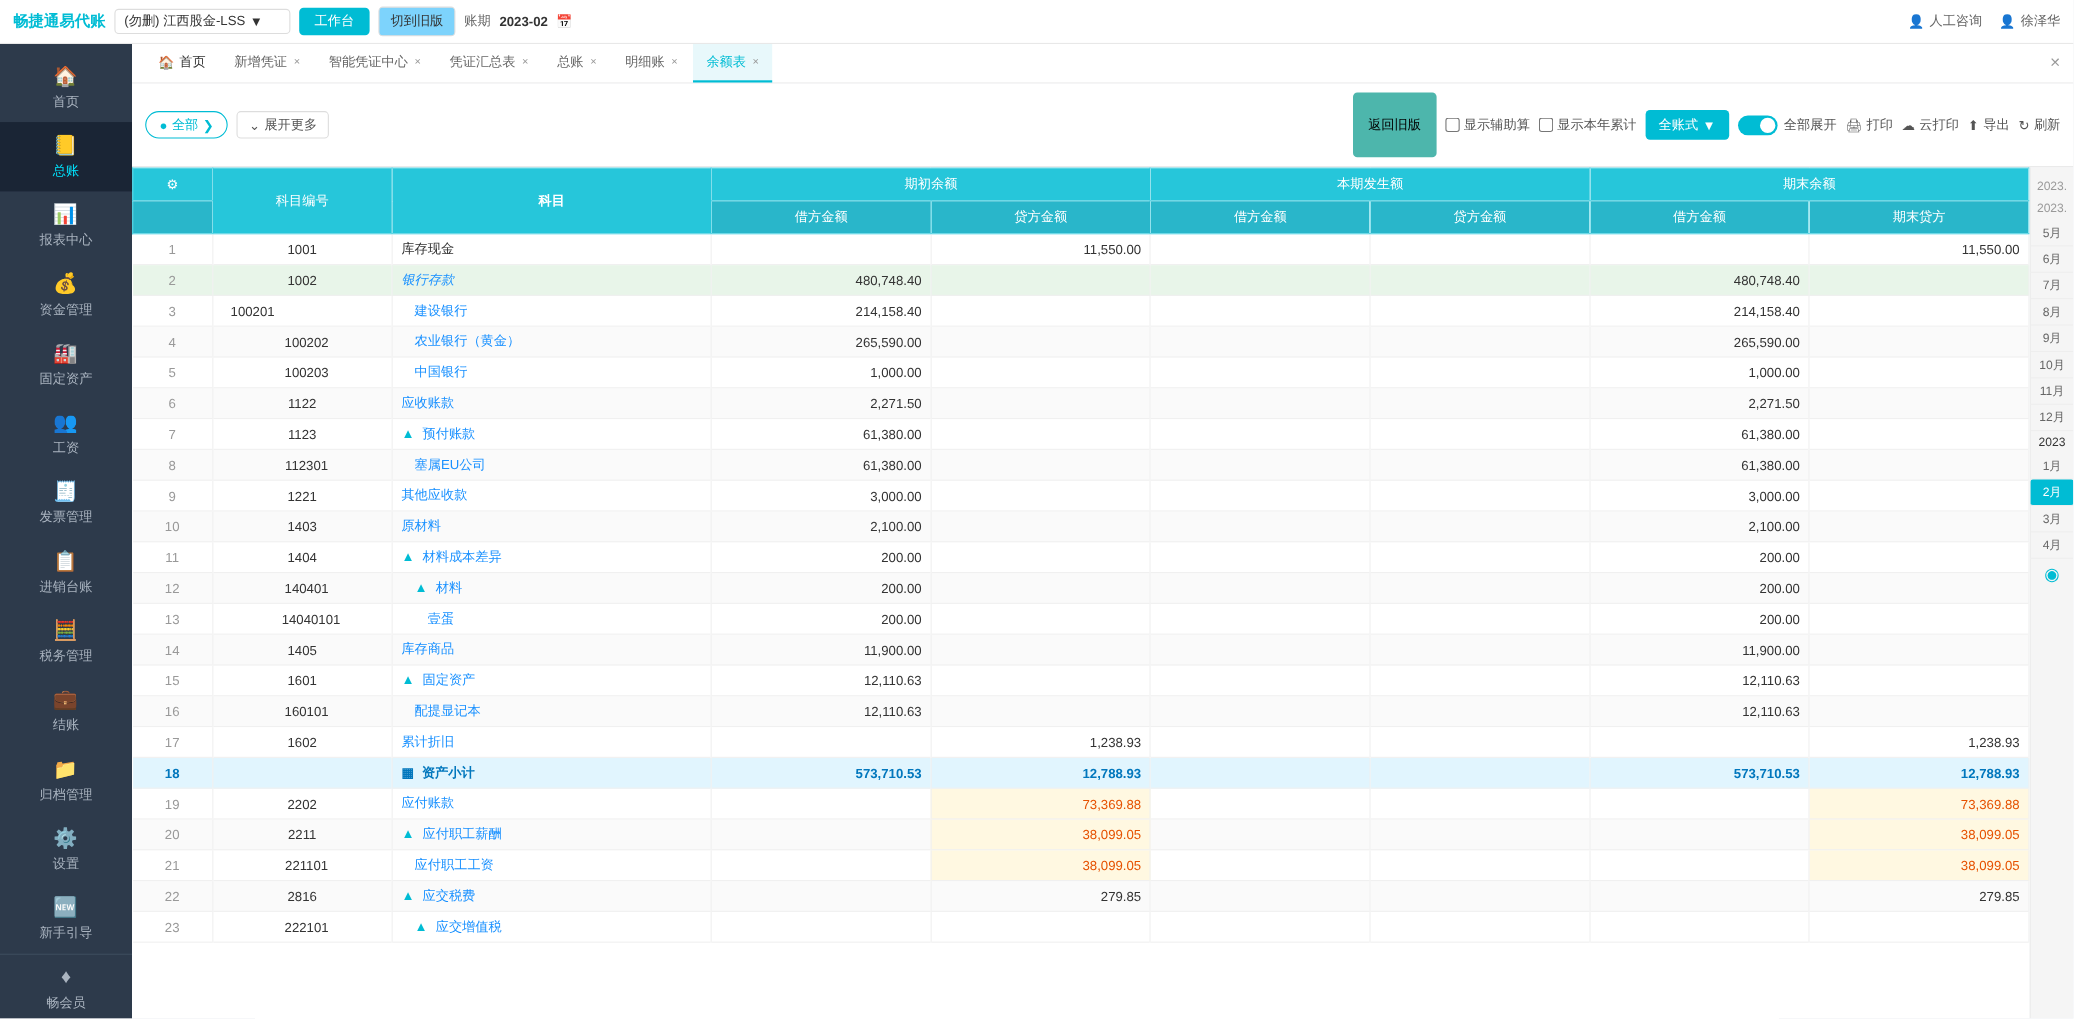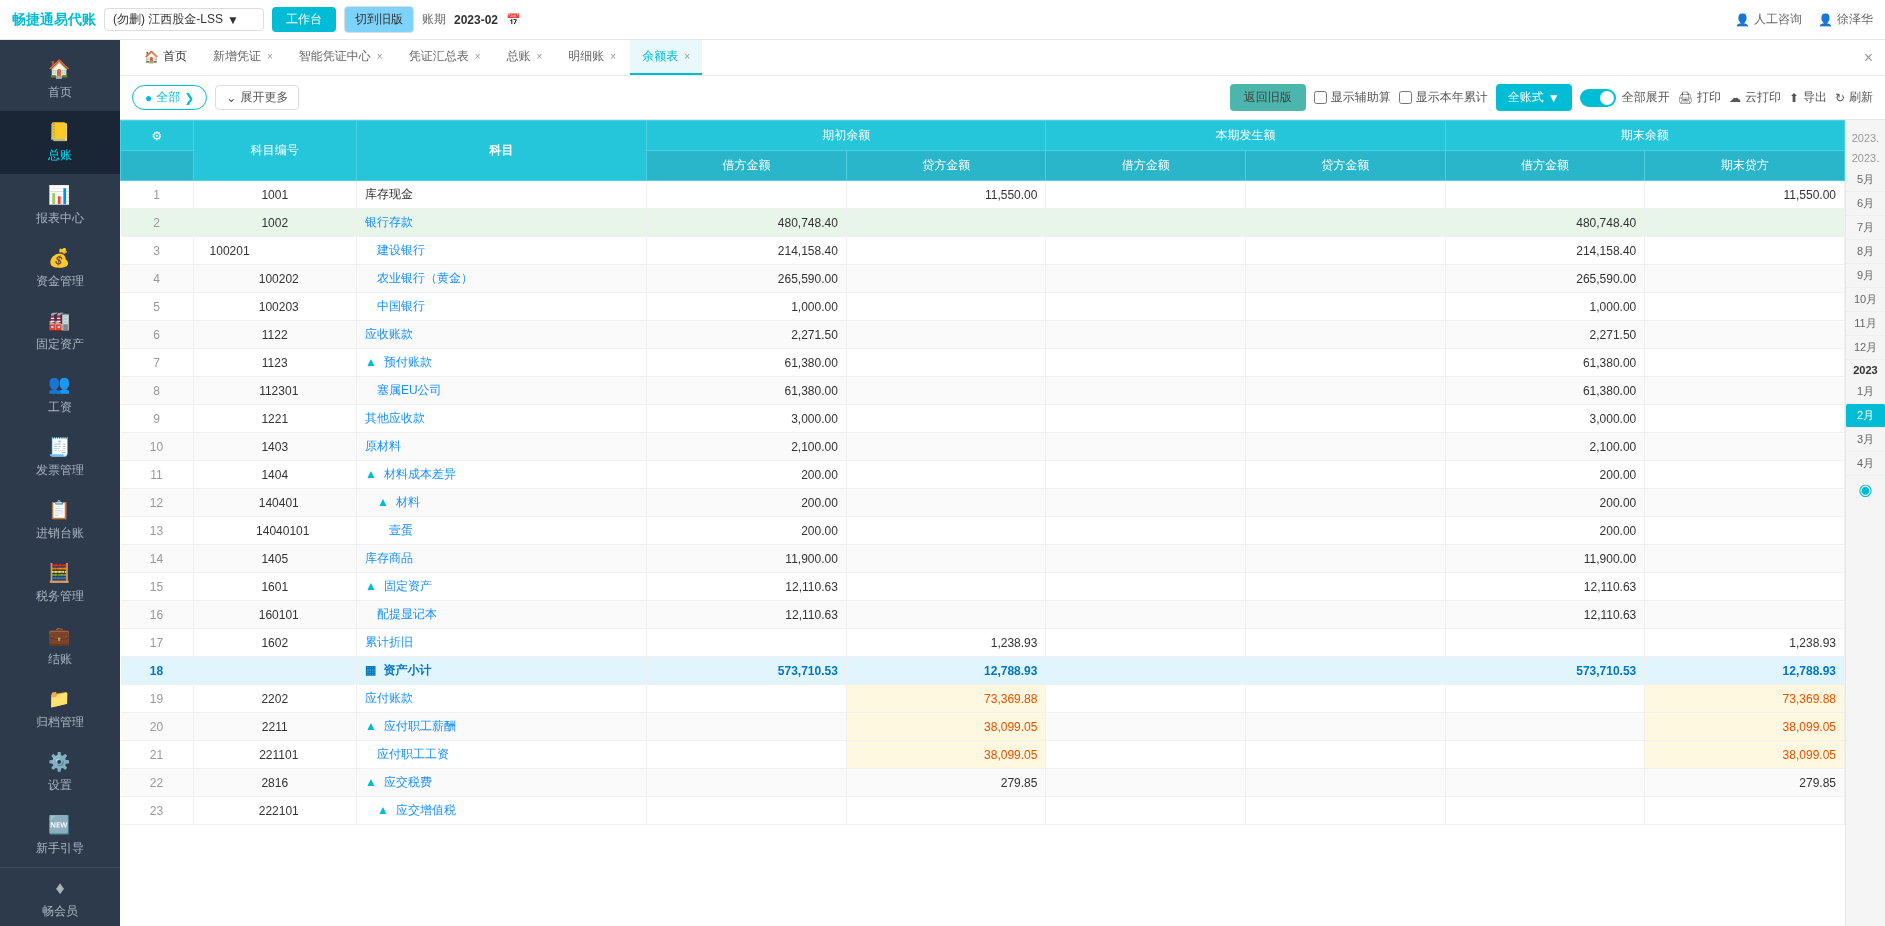--- a/index.html
+++ b/index.html
@@ -75,22 +75,22 @@
     .filter-all {
       display: flex; align-items: center; border: 1px solid #00bcd4; border-radius: 20px;
       padding: 3px 12px; color: #00bcd4; font-size: 12px; cursor: pointer; gap: 4px;
     }
     .btn-expand {
       display: flex; align-items: center; border: 1px solid #ddd; border-radius: 4px;
       padding: 3px 10px; font-size: 12px; cursor: pointer; background: #fff; color: #555; gap: 4px;
     }
     .toolbar-right { margin-left: auto; display: flex; align-items: center; gap: 8px; }
     .btn-return {
-      background: #4db6ac; color: #404040; border: none; border-radius: 4px;
-      padding: 5px 14px; cursor: pointer; font-size: 12px; margin-left: 32px;
+      background: #4db6ac; color: #000000; border: none; border-radius: 4px;
+      padding: 21px 14px; cursor: pointer; font-size: 12px; margin-left: 32px;
     }
     .checkbox-group { display: flex; align-items: center; gap: 4px; font-size: 12px; color: #555; }
     .btn-full {
       background: #00bcd4; color: #fff; border: none; border-radius: 4px;
       padding: 5px 12px; cursor: pointer; font-size: 12px; display: flex; align-items: center; gap: 4px;
     }
     .toggle-group { display: flex; align-items: center; gap: 6px; font-size: 12px; color: #555; }
     .toggle {
       width: 36px; height: 18px; background: #00bcd4; border-radius: 9px;
       position: relative; cursor: pointer;
@@ -353,21 +353,21 @@
                   <td class="amount"></td>
                   <td class="amount">11,550.00</td>
                   <td class="amount"></td>
                   <td class="amount"></td>
                   <td class="amount"></td>
                   <td class="amount">11,550.00</td>
                 </tr>
                 <tr class="highlight-green">
                   <td class="row-index">2</td>
                   <td style="text-align: center; padding-left: 8px;">1002</td>
-                  <td class="text-left" style="padding-left: 8px;"><a href="#">银行存款</a></td>
+                  <td class="text-left" style="padding-left: 8px; font-style: italic;"><a href="#">银行存款</a></td>
                   <td class="amount">480,748.40</td>
                   <td class="amount"></td>
                   <td class="amount"></td>
                   <td class="amount"></td>
                   <td class="amount">480,748.40</td>
                   <td class="amount"></td>
                 </tr>
                 <tr>
                   <td class="row-index">3</td>
                   <td style="text-align: left; padding-left: 16px;">100201</td>
@@ -607,21 +607,21 @@
           <div class="year-label">2023.</div>
           <div class="year-label">2023.</div>
           <div class="month-item">5月</div>
           <div class="month-item">6月</div>
           <div class="month-item">7月</div>
           <div class="month-item">8月</div>
           <div class="month-item">9月</div>
           <div class="month-item">10月</div>
           <div class="month-item">11月</div>
           <div class="month-item">12月</div>
-          <div class="year-label" style="color:#333;font-weight:bold;">2023</div>
+          <div class="year-label" style="color:#333;font-weight:normal;">2023</div>
           <div class="month-item">1月</div>
           <div class="month-item active">2月</div>
           <div class="month-item">3月</div>
           <div class="month-item">4月</div>
           <div style="margin-top:4px;display:flex;align-items:center;justify-content:center;width:100%;">
             <span style="font-size:16px;color:#00bcd4;cursor:pointer;">◉</span>
           </div>
         </div>
       </div>
     </div>

